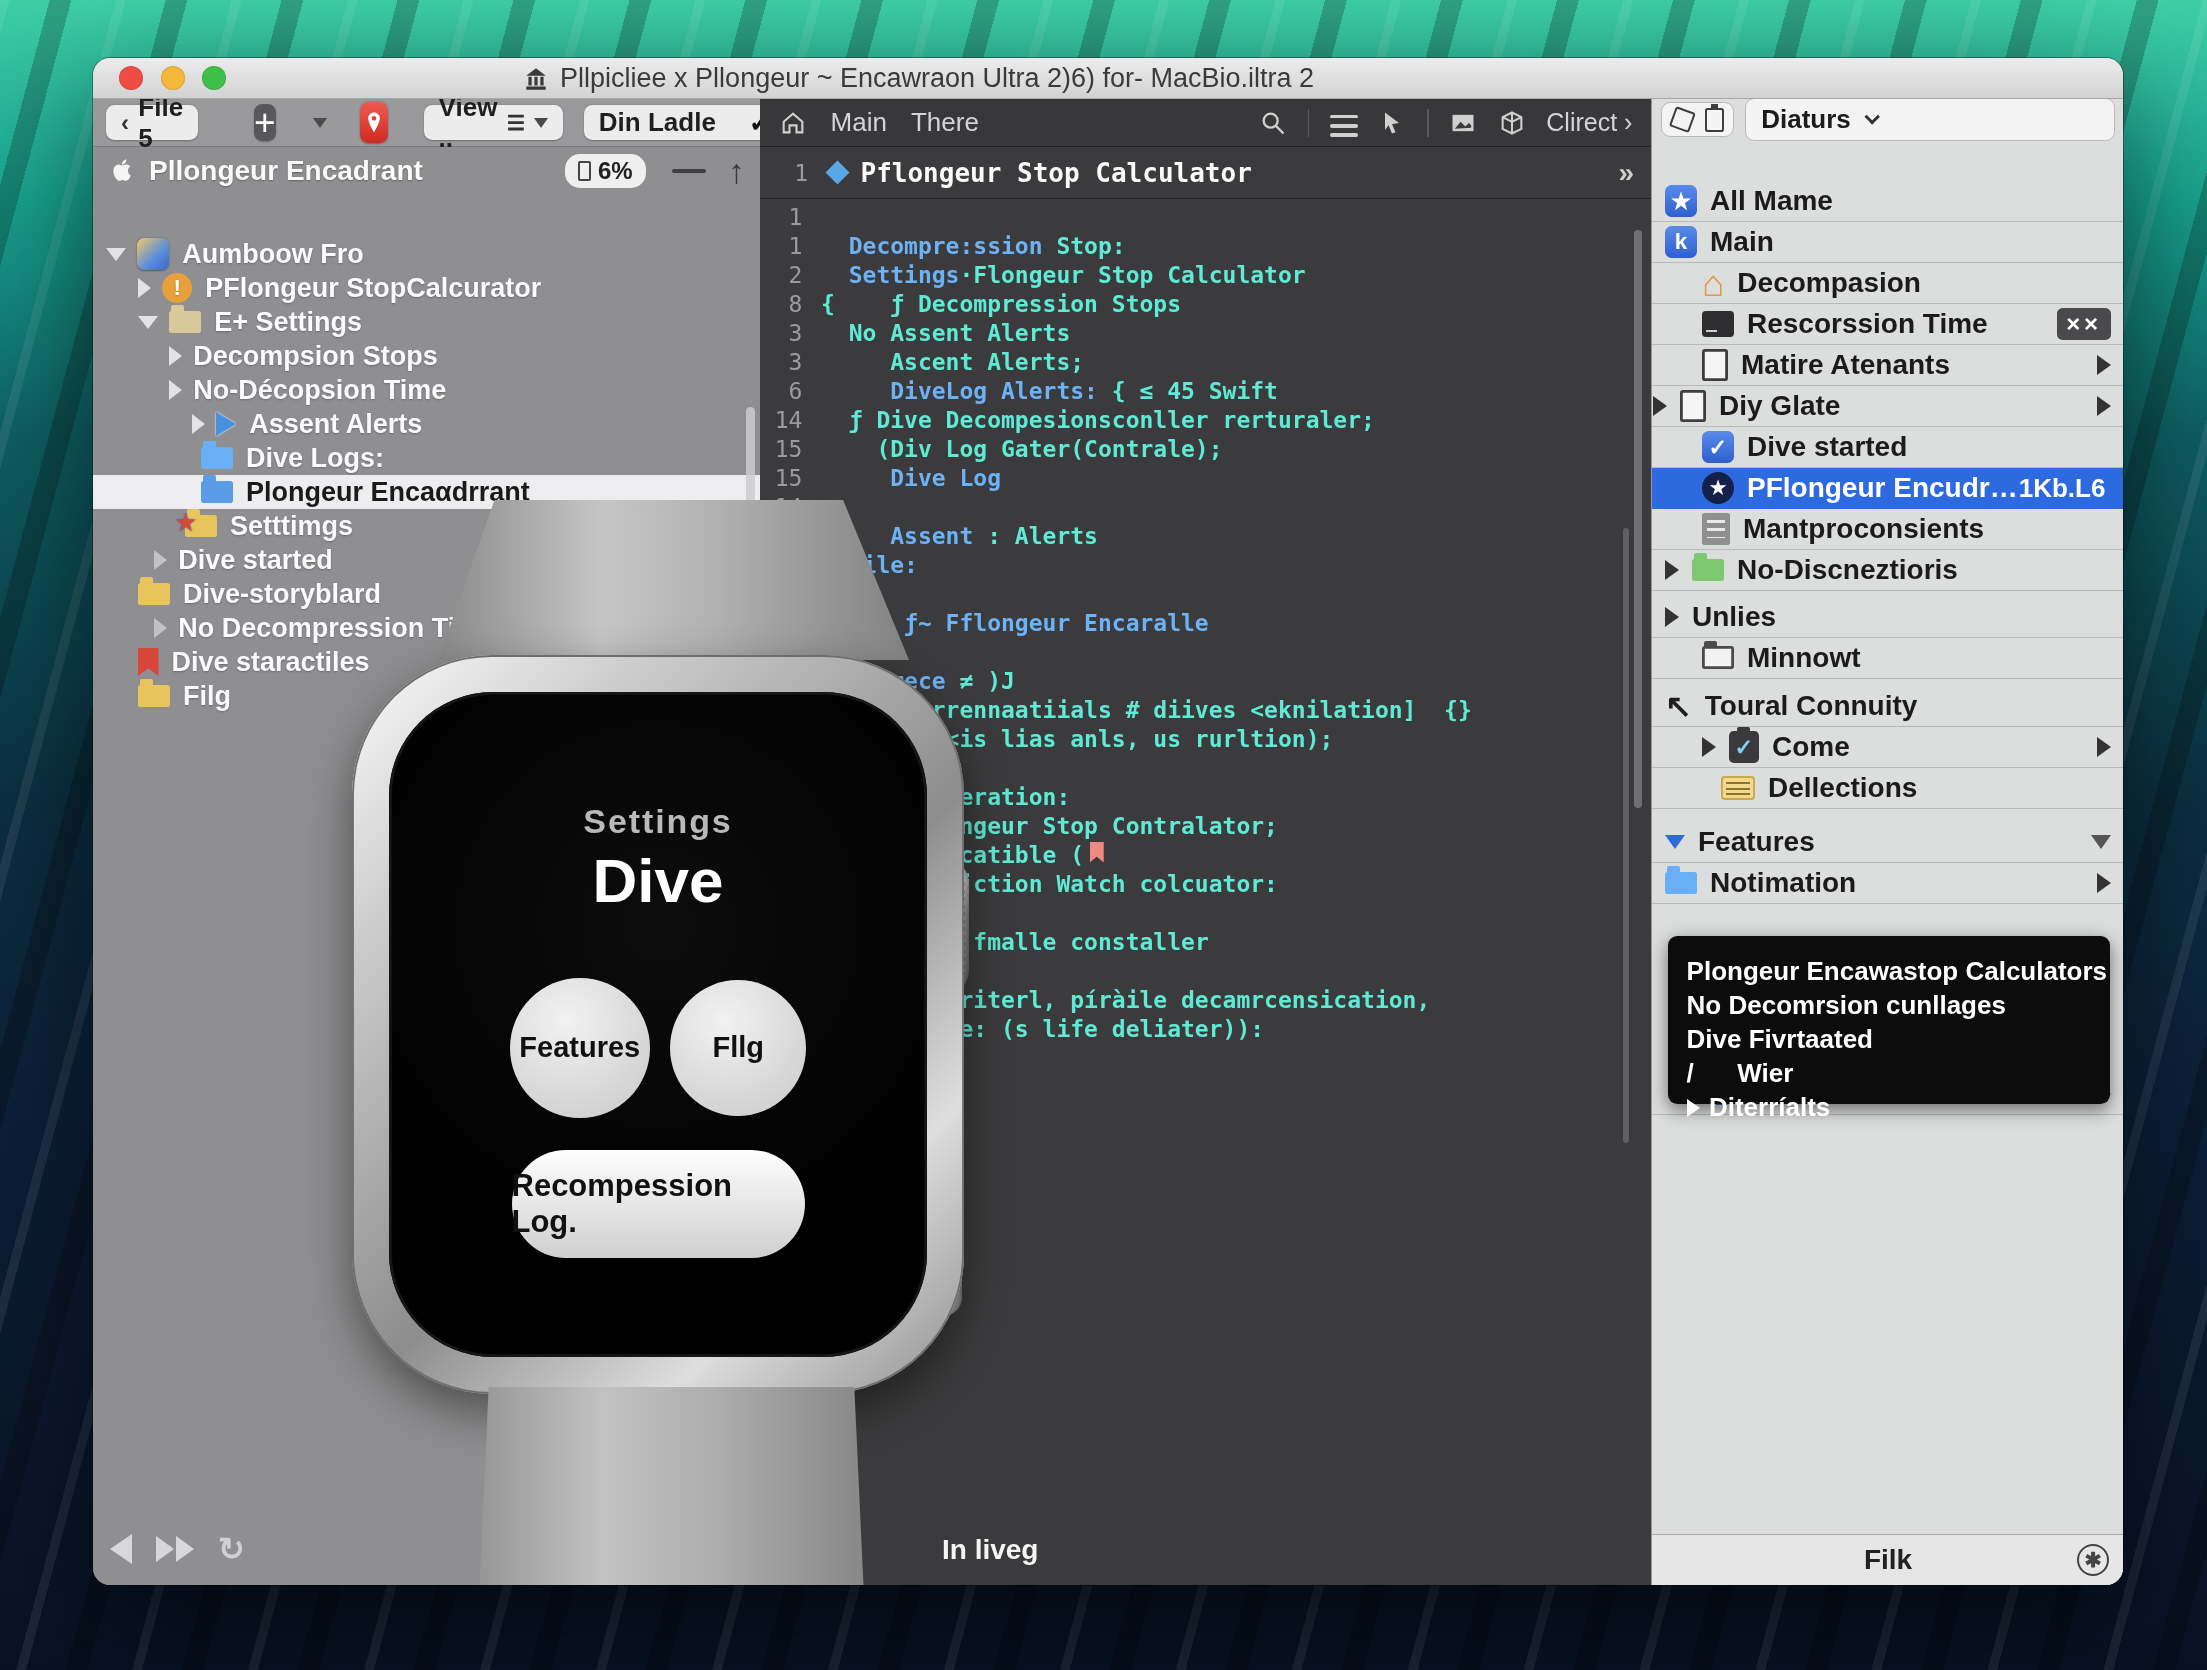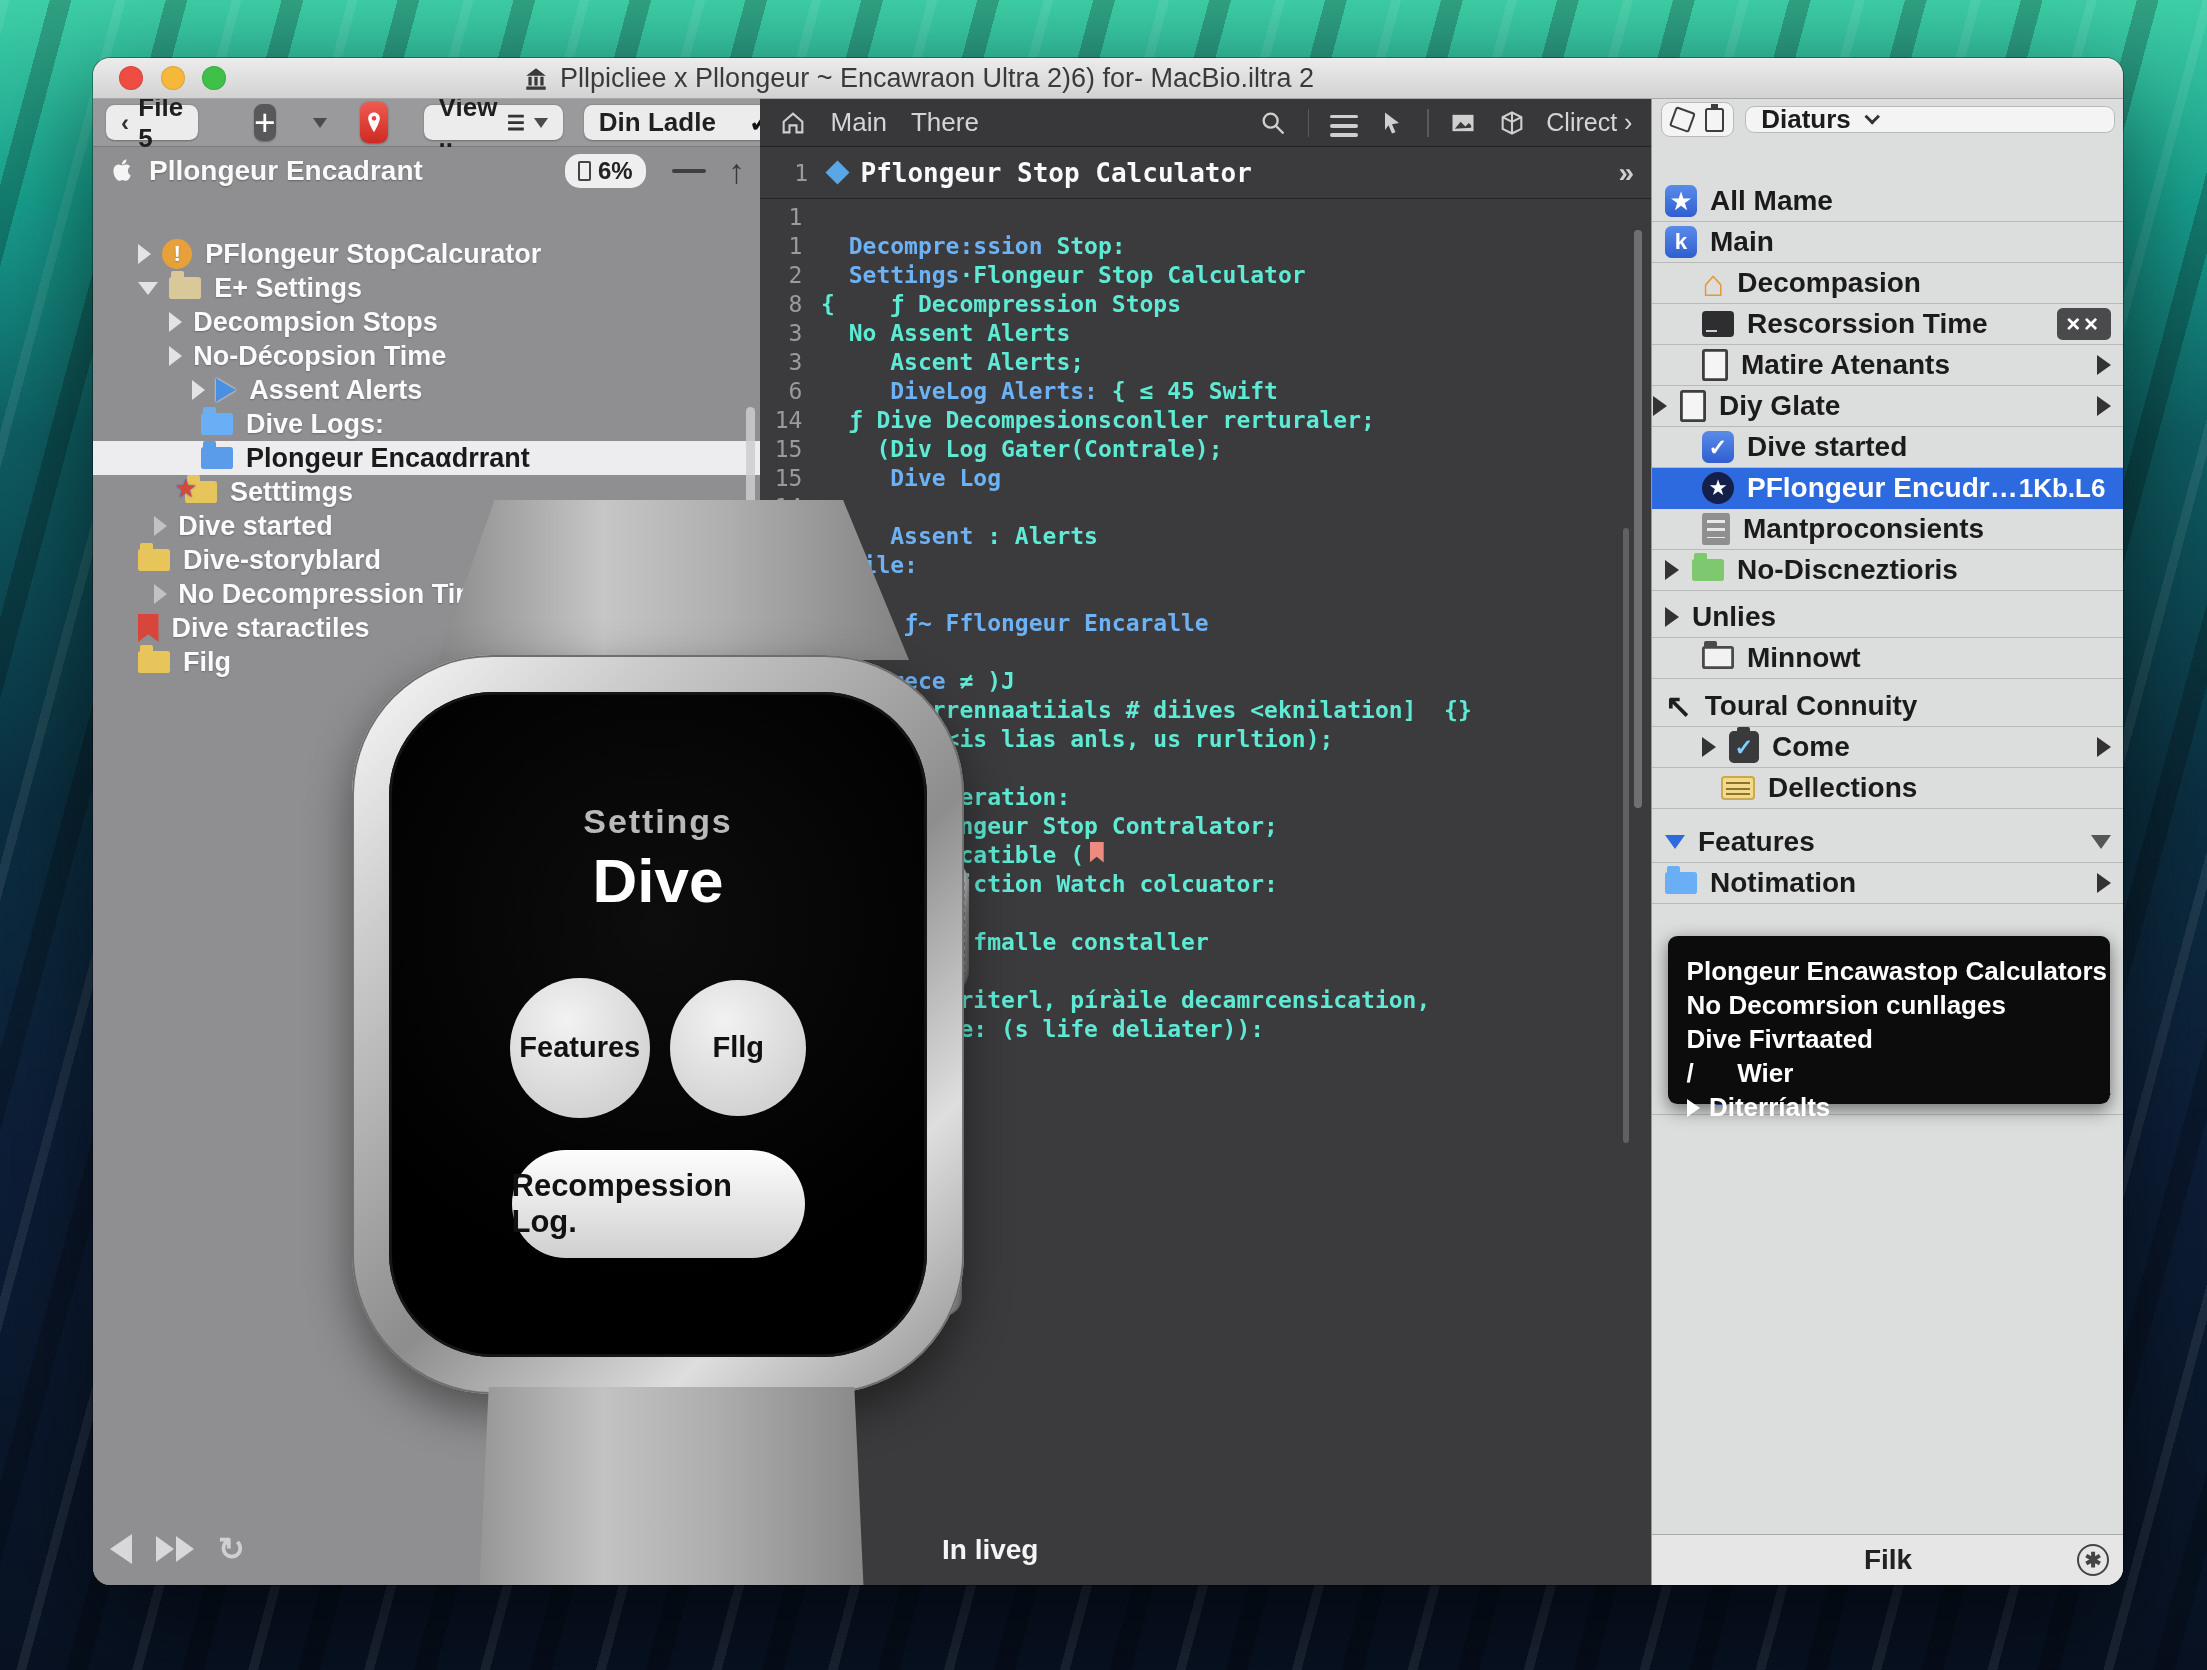--- a/index.html
+++ b/index.html
@@ -128,21 +128,21 @@
   .ed-scroll.a { right:9.3px; top:131px; width:7.5px; height:578px; }
   .ed-scroll.b { right:22.4px; top:429px; width:5.6px; height:615px; background:#606062; }
 
   
   .inspector { position:relative; width:473px; height:100%; background:#dcdddd; border-left:0.9px solid #97979a; flex:none; }
   .insp-header { height:41px; display:flex; align-items:center; padding:0 9.3px; gap:11.2px; }
   .seg { background:#f4f4f4; border:0.9px solid #b9b9b9; border-radius:9.3px; height:35px; display:flex; align-items:center; padding:0 9.3px; gap:13px; }
   .seg .g1 { width:20.5px; height:20.5px; border:2.8px solid #3e3e3e; transform:rotate(20deg); border-radius:2.8px; }
   .seg .g2 { width:18.6px; height:24px; border:2.8px solid #3e3e3e; border-radius:2.8px; position:relative; }
   .seg .g2::before { content:""; position:absolute; top:-5.6px; left:3.7px; width:7.5px; height:4.7px; background:#3e3e3e; }
-  .diaturs { flex:1; background:#f4f4f4; border:0.9px solid #b9b9b9; border-radius:9.3px; height:27px;
+  .diaturs { flex:1; background:#f4f4f4; border:0.9px solid #b9b9b9; border-radius:9.3px; height:43px;
     display:flex; align-items:center; padding:0 15px; gap:13px; font-size:26px; font-weight:bold; color:#1c1c1c; }
   .dia-chev { width:11.2px; height:11.2px; border-right:3.7px solid #333; border-bottom:3.7px solid #333; transform:rotate(45deg) translateY(-3.7px); }
   .insp-rows { position:absolute; top:82px; left:0; right:0; }
   .irow { height:41px; display:flex; align-items:center; padding:0 13px; font-size:28px; font-weight:bold; color:#1b1b1b;
     border-bottom:0.9px solid rgba(0,0,0,.16); position:relative; white-space:nowrap; }
   .irow.selected { background:#2e6adf; color:#fff; border-bottom-color:#2e6adf; }
   .irow .rlabel { overflow:hidden; text-overflow:ellipsis; }
   .idisc { width:0; height:0; margin-right:13px; flex:none; }
   .idisc.right { border-top:10.3px solid transparent; border-bottom:10.3px solid transparent; border-left:14px solid #333; }
   .idisc.down { border-left:10.3px solid transparent; border-right:10.3px solid transparent; border-top:14px solid #2e6adf; }
@@ -250,20 +250,25 @@
           <span class="proj-title">Pllongeur Encadrant</span>
           <span class="pct-pill">
             <span class="pg"></span>
             <span>6%</span>
           </span>
           <span class="minus-ic"></span>
           <span class="up-ic">↑</span>
         </div>
 
         <div class="tree" id="tree">
+            <div class="tree-row" style="padding-left: 13px;">
+              <span class="tdisc down"></span>
+              <span class="ic ic-app"></span>
+              <span class="tlabel">Aumboow Fro</span>
+            </div>
             <div class="tree-row" style="padding-left: 45px;">
               <span class="tdisc right"></span>
               <span class="ic ic-warn">!</span>
               <span class="tlabel">PFlongeur StopCalcurator</span>
             </div>
             <div class="tree-row" style="padding-left: 45px;">
               <span class="tdisc down"></span>
               <span class="ic ic-folder folder-tan"></span>
               <span class="tlabel">E+ Settings</span>
             </div>

